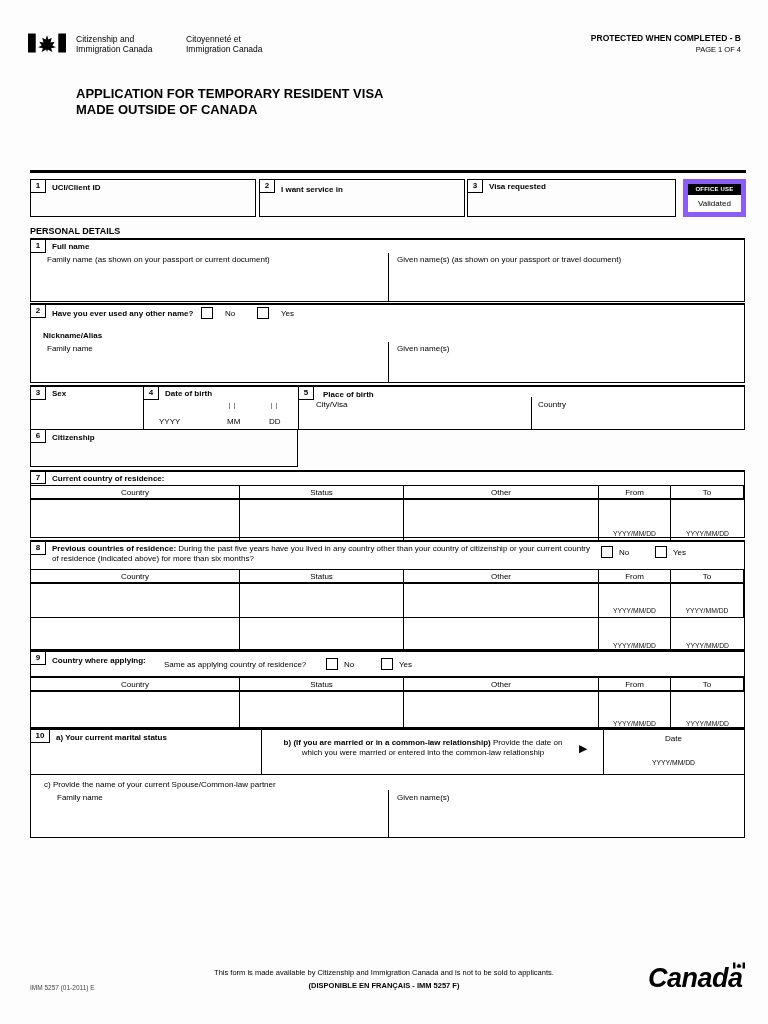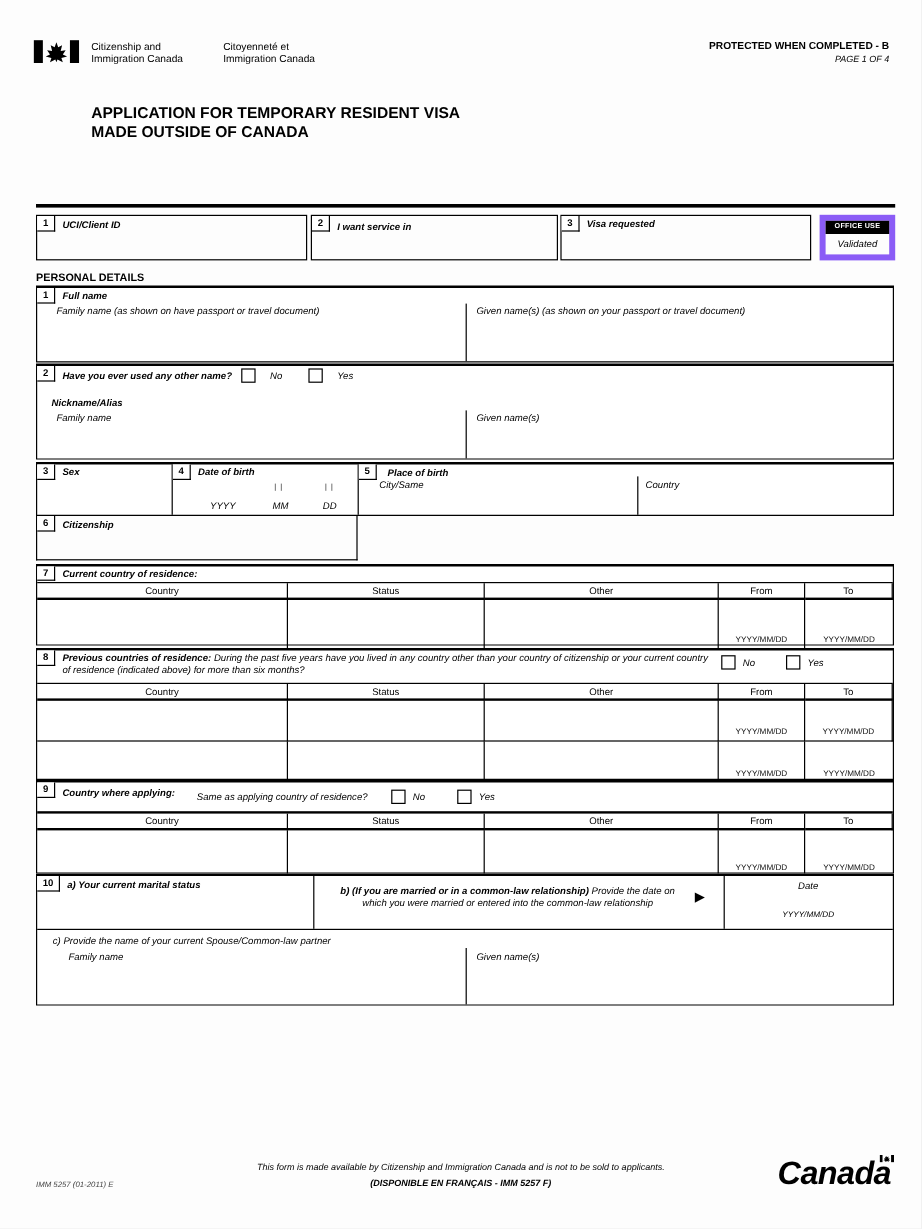--- a/index.html
+++ b/index.html
@@ -3,21 +3,21 @@
 <meta charset="utf-8">
 <style>
   * { margin:0; padding:0; box-sizing:border-box; font-family:"Liberation Sans", sans-serif; }
   html,body { background:#e8e8e8; }
   .page { position:relative; width:768px; height:1024px; background:#fdfdfd; color:#000; overflow:hidden; margin:0 auto; }
   .abs { position:absolute; }
   .b { font-weight:bold; }
   .preline { white-space:pre-line; }
   .blk { position:absolute; border:1px solid #000; border-top:2px solid #000; background:#fff; }
   .numbox { position:absolute; top:0; left:0; width:15px; height:13px; border-right:1px solid #000; border-bottom:1px solid #000; font-size:8px; font-weight:bold; text-align:center; line-height:12px; background:#fff; }
-  .lbl { position:absolute; font-size:8px; line-height:9.5px;font-style:italic; }
+  .lbl { position:absolute; font-size:8px; line-height:9.5px; }
   .lbl9 { position:absolute; font-size:8.5px; line-height:10px; }
   .chk { position:absolute; width:12px; height:12px; border:1.5px solid #000; background:#fff; }
   .vdiv { position:absolute; width:1px; background:#000; }
   .hdiv { position:absolute; height:1px; background:#000; left:0; right:0; }
   .tbl { position:absolute; left:0; right:0; display:grid; grid-template-columns:209px 164px 195px 72px 1fr; }
   .th { border-right:1px solid #000; border-bottom:2px solid #000; text-align:center; font-size:8px; padding:2px 0 1px 0; }
   .th:last-child { border-right:none; }
   .td { border-right:1px solid #000; position:relative; }
   .td:last-child { border-right:none; }
   .datefmt { position:absolute; bottom:3px; left:0; right:0; text-align:center; font-size:6.8px; color:#111; }
@@ -63,21 +63,21 @@
   <div class="abs" style="left:683px;top:179px;width:63px;height:38px;border:5px solid #8b5cf6">
     <div class="officehdr">OFFICE USE ONLY</div>
     <div class="lbl" style="top:15px;left:0;right:0;text-align:center">Validated</div>
   </div>
 
   <div class="abs b" style="left:30px;top:226px;font-size:9px">PERSONAL DETAILS</div>
 
   <div class="blk" style="left:30px;top:238px;width:715px;height:64px">
     <div class="numbox">1</div>
     <div class="lbl b" style="left:21px;top:2px">Full name</div>
-    <div class="lbl" style="left:16px;top:15px">Family name (as shown on have passport or travel document)</div>
+    <div class="lbl" style="left:16px;top:15px">Family name (as shown on your passport or current document)</div>
     <div class="lbl" style="left:366px;top:15px">Given name(s) (as shown on your passport or travel document)</div>
     <div class="vdiv" style="left:357px;top:13px;bottom:0"></div>
     <div class="abs" style="left:0;top:26px;width:356px;bottom:0"></div>
     <div class="abs" style="left:358px;top:26px;right:0;bottom:0"></div>
   </div>
 
   <div class="blk" style="left:30px;top:303px;width:715px;height:80px">
     <div class="numbox">2</div>
     <div class="lbl b" style="left:21px;top:4px">Have you ever used any other name?</div>
     <div class="chk" style="left:170px;top:2px"></div>
@@ -96,28 +96,28 @@
 
     <div class="numbox">3</div>
     <div class="lbl b" style="left:21px;top:2px">Sex</div>
     <div class="abs" style="left:0;top:13px;width:111px;bottom:0"></div>
     <div class="vdiv" style="left:112px;top:0;bottom:0"></div>
 
     <div class="numbox" style="left:113px">4</div>
     <div class="lbl b" style="left:134px;top:2px">Date of birth</div>
     <div class="tick" style="left:198px;top:16px"></div>
     <div class="tick" style="left:240px;top:16px"></div>
-    <div class="lbl" style="left:144px;top:30px">YYYY</div>
+    <div class="lbl" style="left:128px;top:30px">YYYY</div>
     <div class="lbl" style="left:196px;top:30px">MM</div>
     <div class="lbl" style="left:238px;top:30px">DD</div>
     <div class="vdiv" style="left:267px;top:0;bottom:0"></div>
 
     <div class="numbox" style="left:268px">5</div>
     <div class="lbl b" style="left:292px;top:3px">Place of birth</div>
-    <div class="lbl" style="left:285px;top:13px">City/Same</div>
+    <div class="lbl" style="left:285px;top:13px">City/Visa</div>
     <div class="abs" style="left:268px;top:24px;width:230px;bottom:0"></div>
     <div class="vdiv" style="left:500px;top:10px;bottom:0"></div>
     <div class="lbl" style="left:507px;top:13px">Country</div>
     <div class="abs" style="left:502px;top:24px;right:0;bottom:0"></div>
   </div>
 
   <div class="abs" style="left:30px;top:430px;width:268px;height:37px;border:1px solid #000;border-top:none">
     <div class="numbox">6</div>
     <div class="lbl b" style="left:21px;top:3px">Citizenship</div>
   </div>

